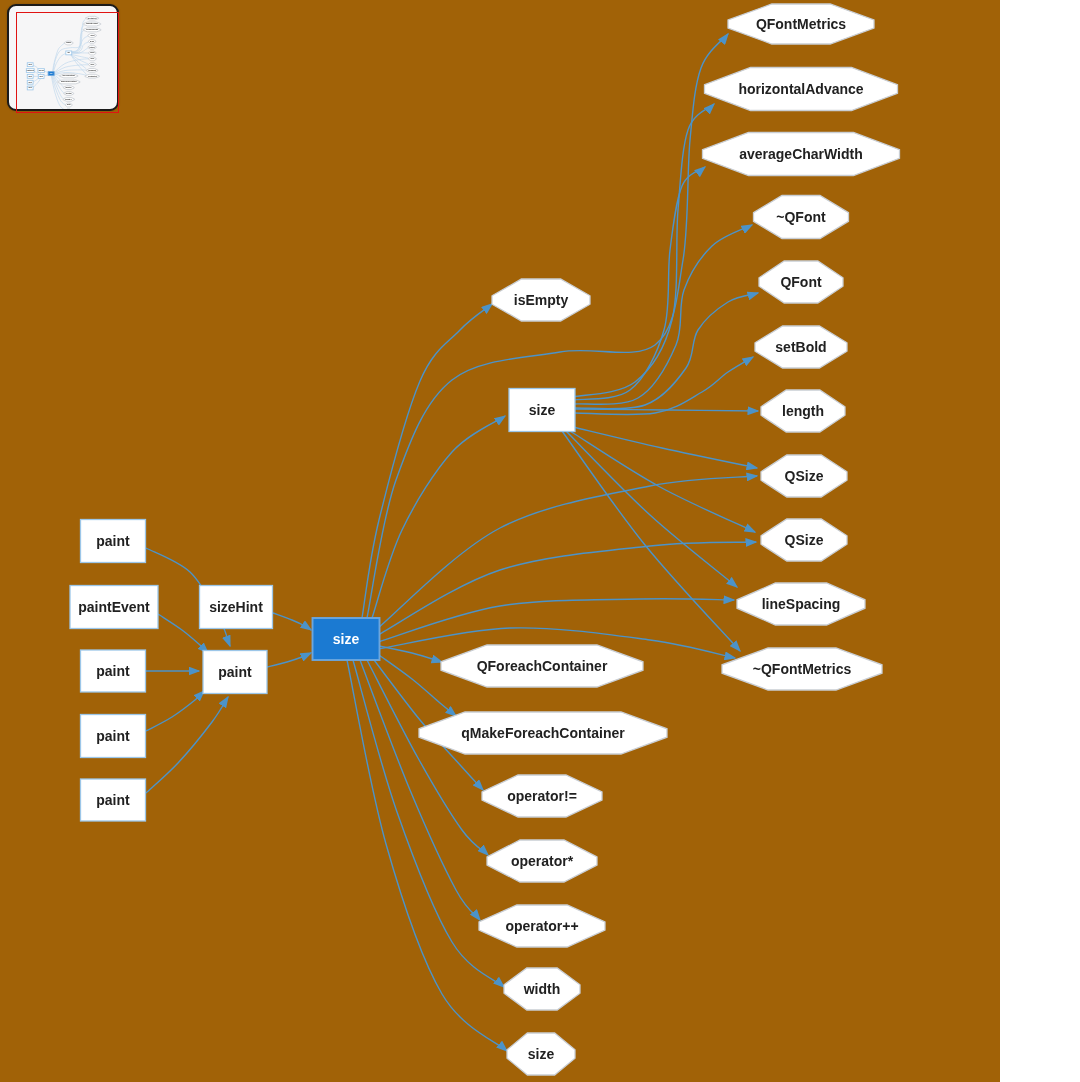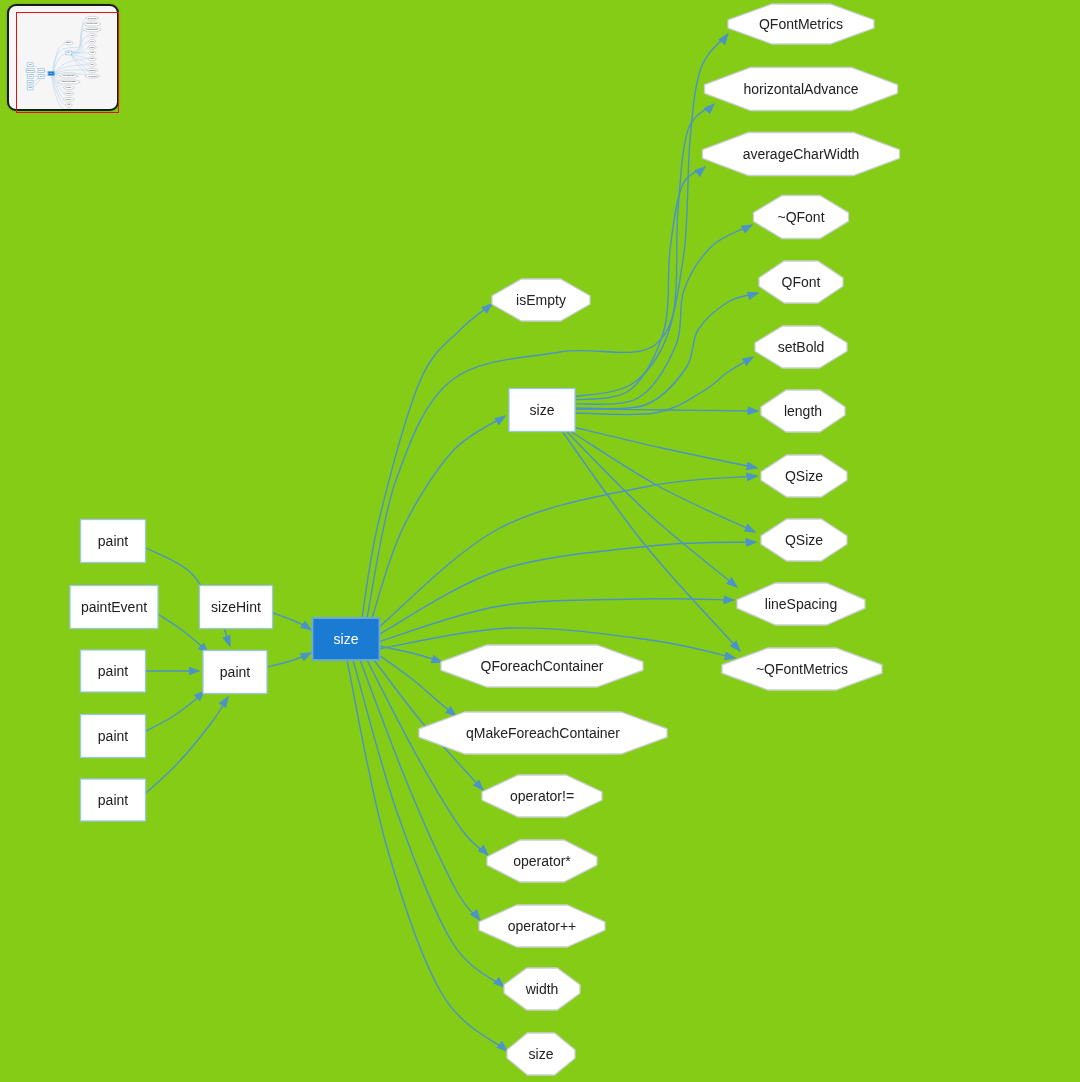--- a/index.html
+++ b/index.html
@@ -1,17 +1,17 @@
 <!DOCTYPE html>
 <html><head>
 <meta charset="utf-8">
 <style>
   html,body{margin:0;padding:0;background:#ffffff;}
   body{font-family:"Liberation Sans", sans-serif;}
-  .stage{position:relative;width:1080px;height:1082px;background:#84cc16;overflow:hidden;}
+  .stage{position:relative;width:1000px;height:1082px;background:#a16207;overflow:hidden;font-weight:bold;}
   #graph{position:absolute;left:0;top:0;}
   .node-label{font-family:"Liberation Sans", sans-serif;}
   #minimap{
     position:absolute;left:7px;top:4px;width:112px;height:107px;
     box-sizing:border-box;border:2.5px solid #1a1a1a;border-radius:9px;
     background:#f6f6f7;overflow:hidden;z-index:4;
     box-shadow:0 0 2px rgba(0,0,0,0.25);
   }
   #minimap svg{position:absolute;left:0;top:0;}
   #minimap-viewport{

